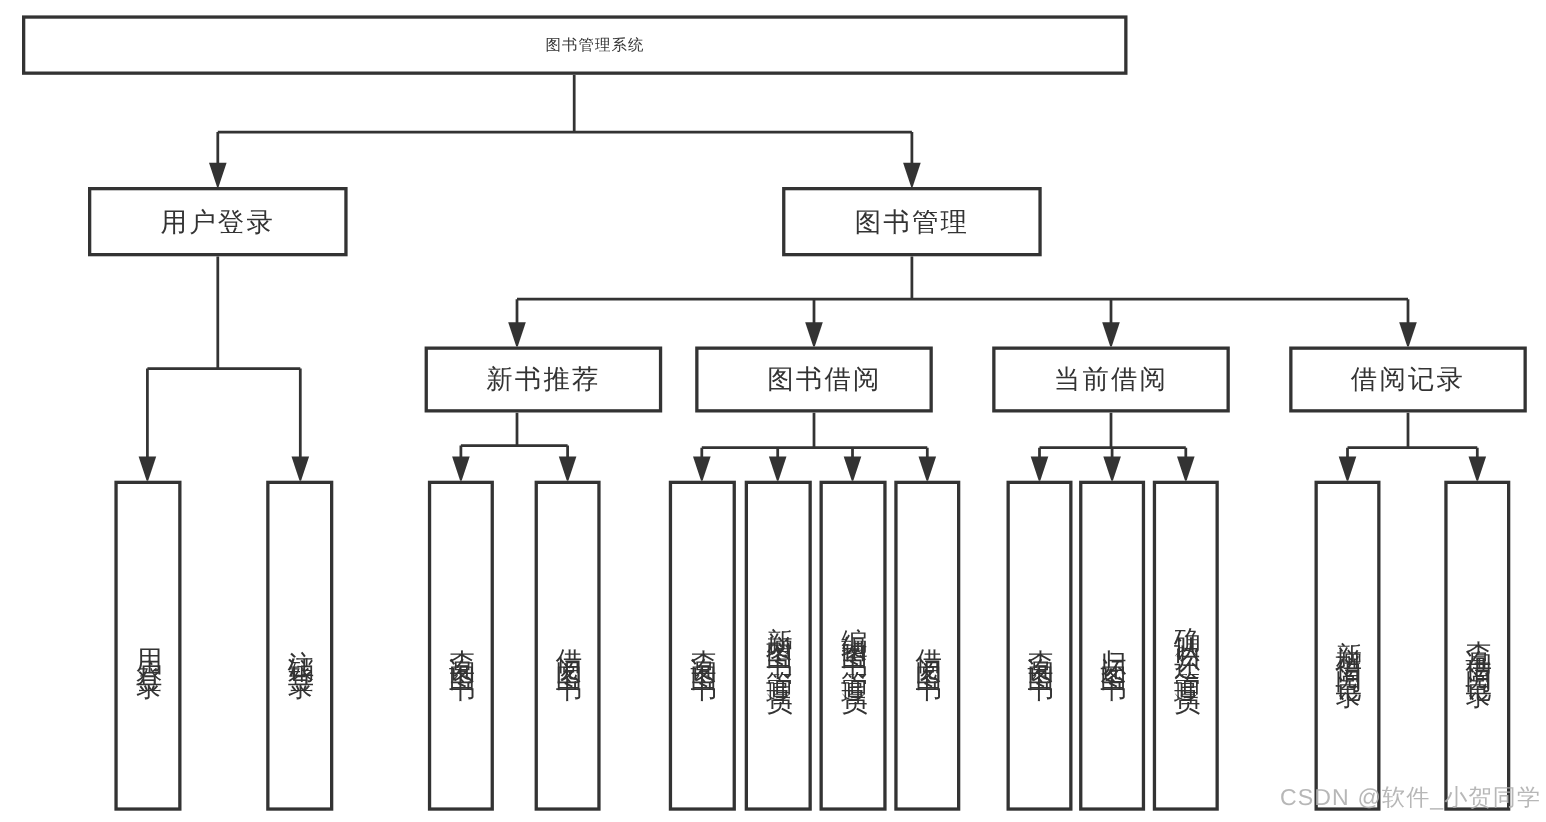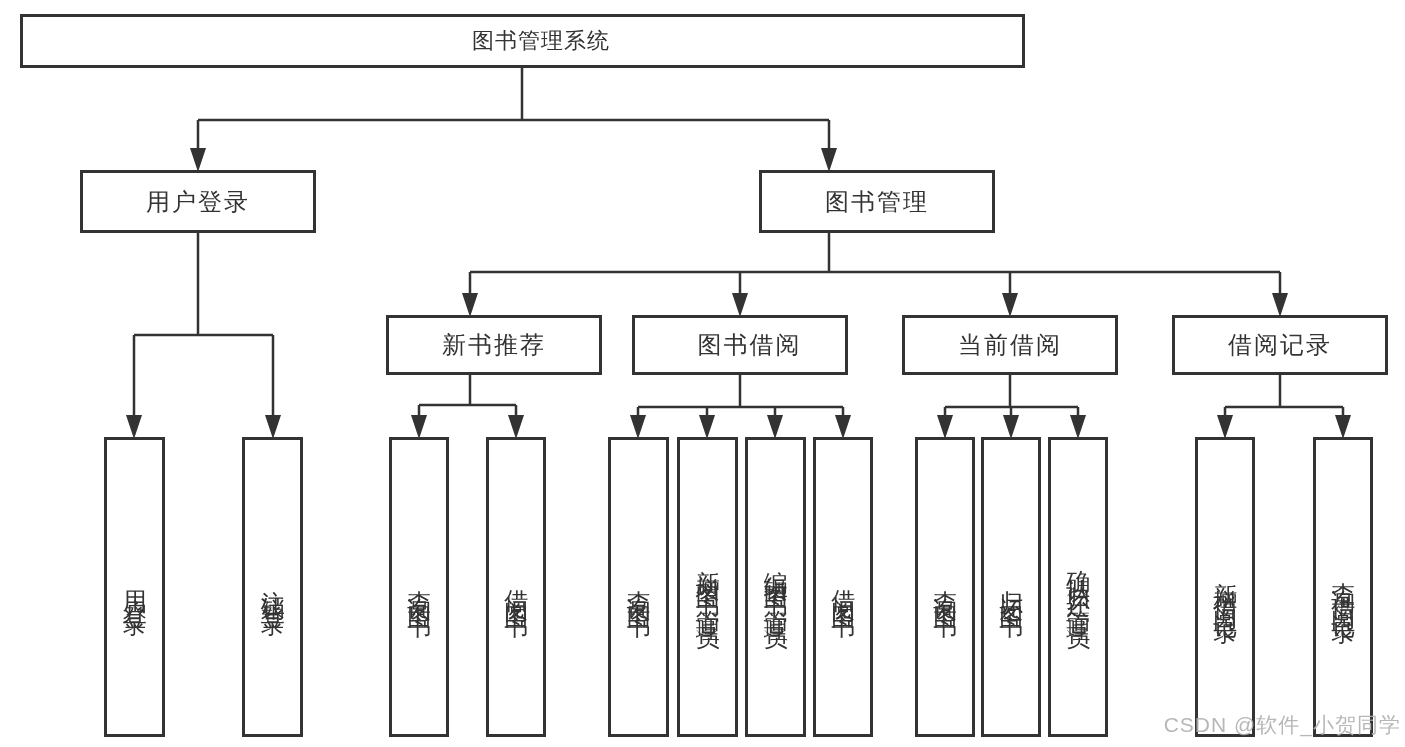--- a/index.html
+++ b/index.html
@@ -21,21 +21,21 @@
     position: absolute;
     background: #ffffff;
     border: 3px solid #333333;
     box-sizing: border-box;
     display: flex;
     align-items: center;
     justify-content: center;
     color: #333333;
     z-index: 2;
   }
-  .root-node  { font-size: 22px; letter-spacing: 1px; padding-left: 37px; }
+  .root-node  { font-size: 14px; letter-spacing: 1px; padding-left: 37px; }
   .h-node     { font-size: 24px; letter-spacing: 2px; }
   .leaf-node  {
     writing-mode: vertical-rl;
     text-orientation: mixed;
     font-size: 24px;
     letter-spacing: 8px;
     line-height: 1.1;
     text-align: center;
   }
   .watermark {
@@ -90,21 +90,21 @@
     <polygon points="1343,439 1335,415 1351,415" fill="#333333"></polygon>
   </svg>
 
   <div class="node root-node" style="left:20px; top:14px; width:1005px; height:54px;">
     <span>图书管理系统</span>
   </div>
 
   <div class="node h-node" style="left:80px; top:170px; width:236px; height:63px;">
     <span>用户登录</span>
   </div>
-  <div class="node h-node" style="left:711px; top:170px; width:236px; height:63px;margin-left:48px;">
+  <div class="node h-node" style="left:711px; top:170px; width:236px; height:63px;">
     <span>图书管理</span>
   </div>
 
   <div class="node h-node" style="left:362px; top:315px; width:216px; height:60px;margin-left:24px;">
     <span>新书推荐</span>
   </div>
   <div class="node h-node" style="left:632px; top:315px; width:216px; height:60px;padding-left:19px;">
     <span>图书借阅</span>
   </div>
   <div class="node h-node" style="left:902px; top:315px; width:216px; height:60px;align-items:center;">

